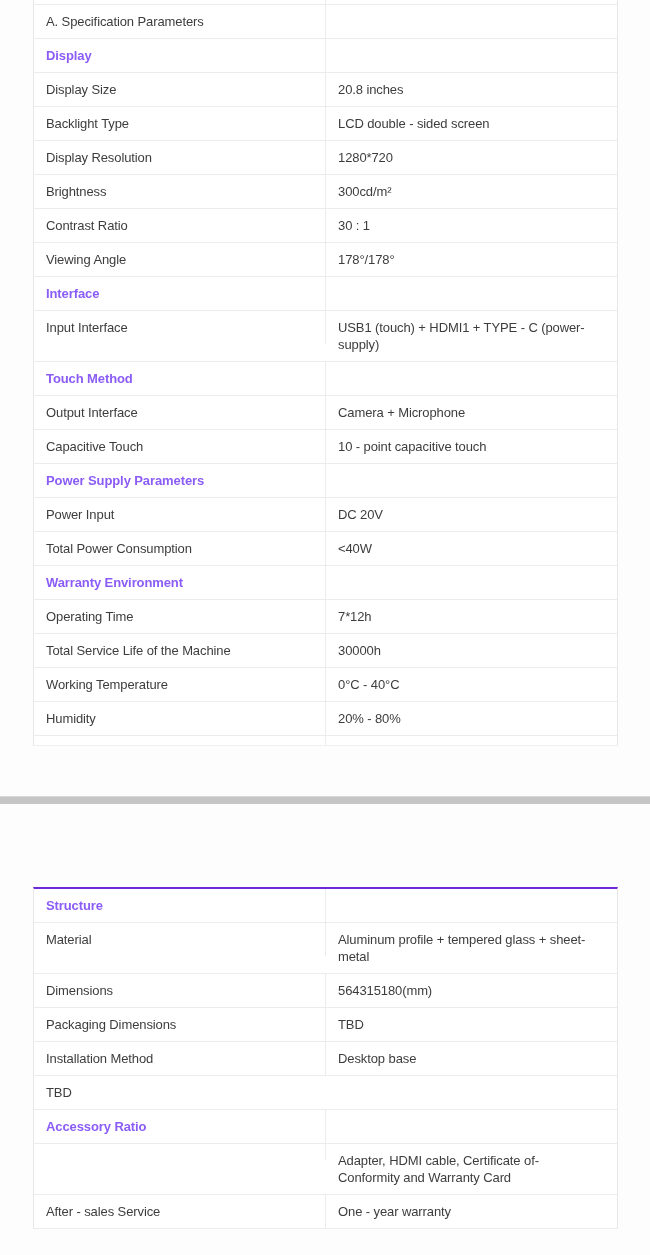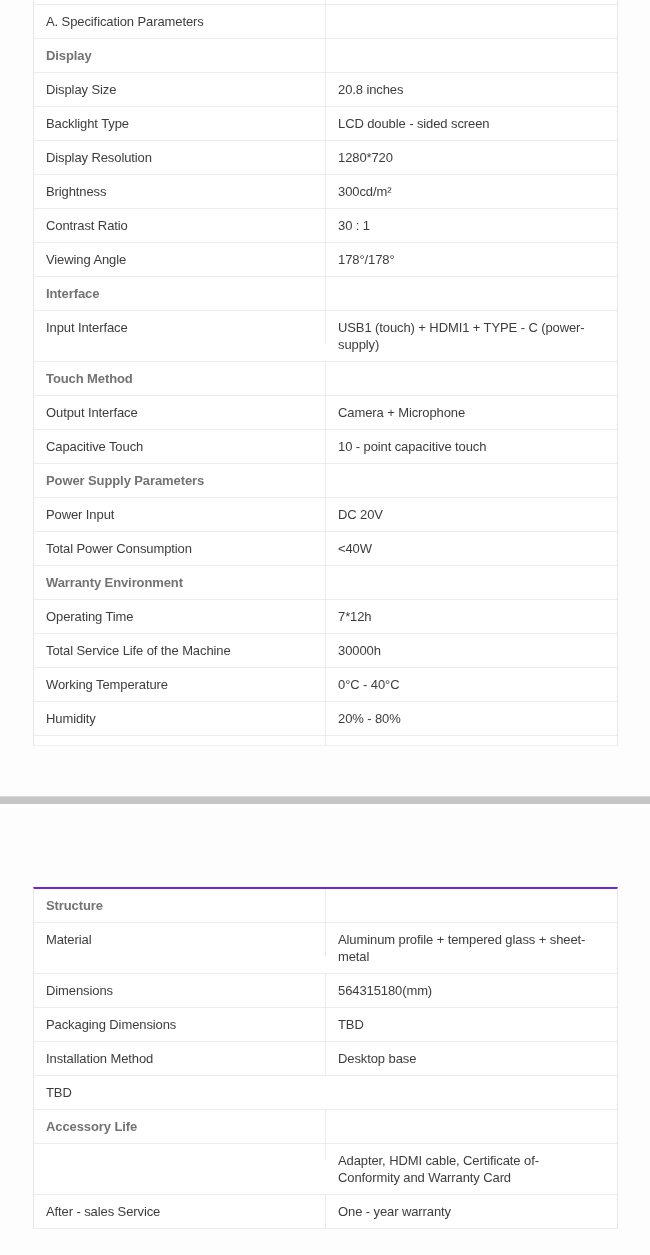--- a/index.html
+++ b/index.html
@@ -41,21 +41,21 @@
   }
   .cell.label{width:292px;border-right:1px solid #ececec;}
   .cell.value{flex:1;}
   .cell span{
     font-size:13px;line-height:17px;
     letter-spacing:-0.1px;
     color:#3d3d3d;
     white-space:pre-line;
   }
   .row.bold .cell.label span{
-    font-weight:700;color:#737373;
+    font-weight:700;color:#8b5cf6;
   }
 
   .divider{
     position:absolute;left:0;top:796px;width:650px;height:8px;
     background:#c6c6c6;
     border-top:1px solid #d9d9d9;
     box-sizing:border-box;
   }
 </style>
 </head>
@@ -310,21 +310,21 @@
   </div>
 
   <div class="row">
     <div class="cell value">
       <span>TBD</span>
     </div>
   </div>
 
   <div class="row bold">
     <div class="cell label">
-      <span>Accessory Life</span>
+      <span>Accessory Ratio</span>
     </div>
     <div class="cell value">
       <span></span>
     </div>
   </div>
 
   <div class="row">
     <div class="cell label">
       <span></span>
     </div>

